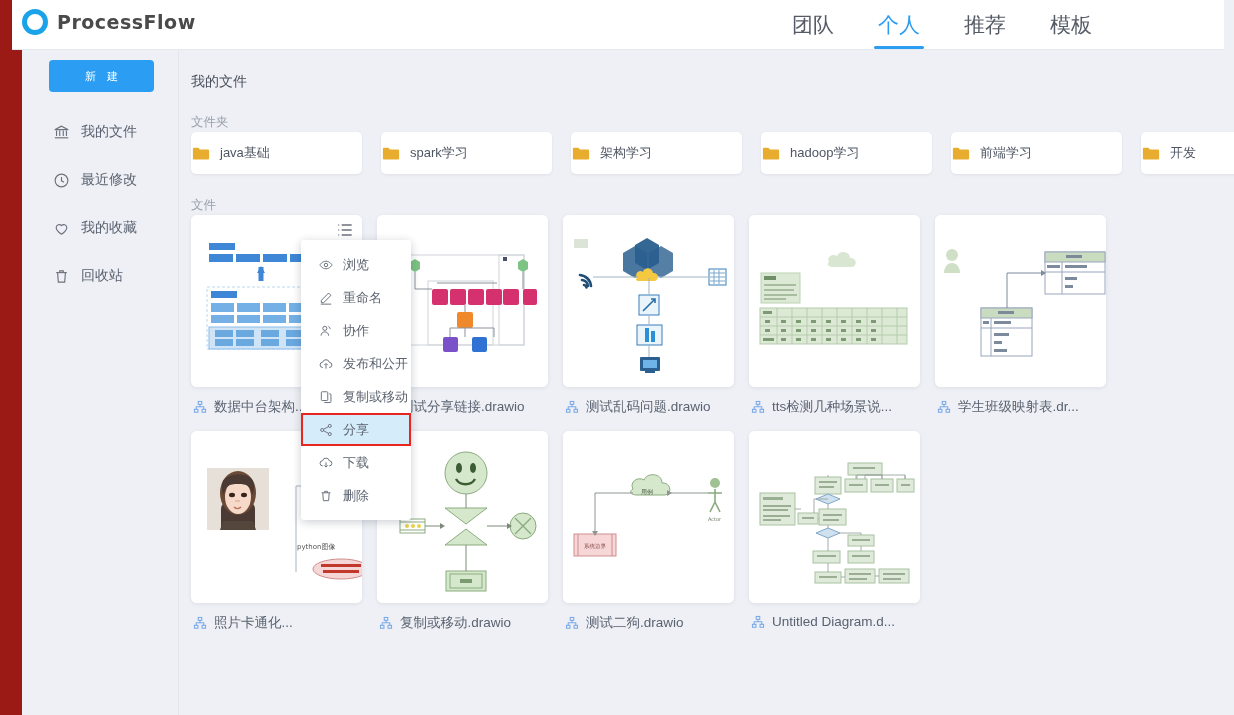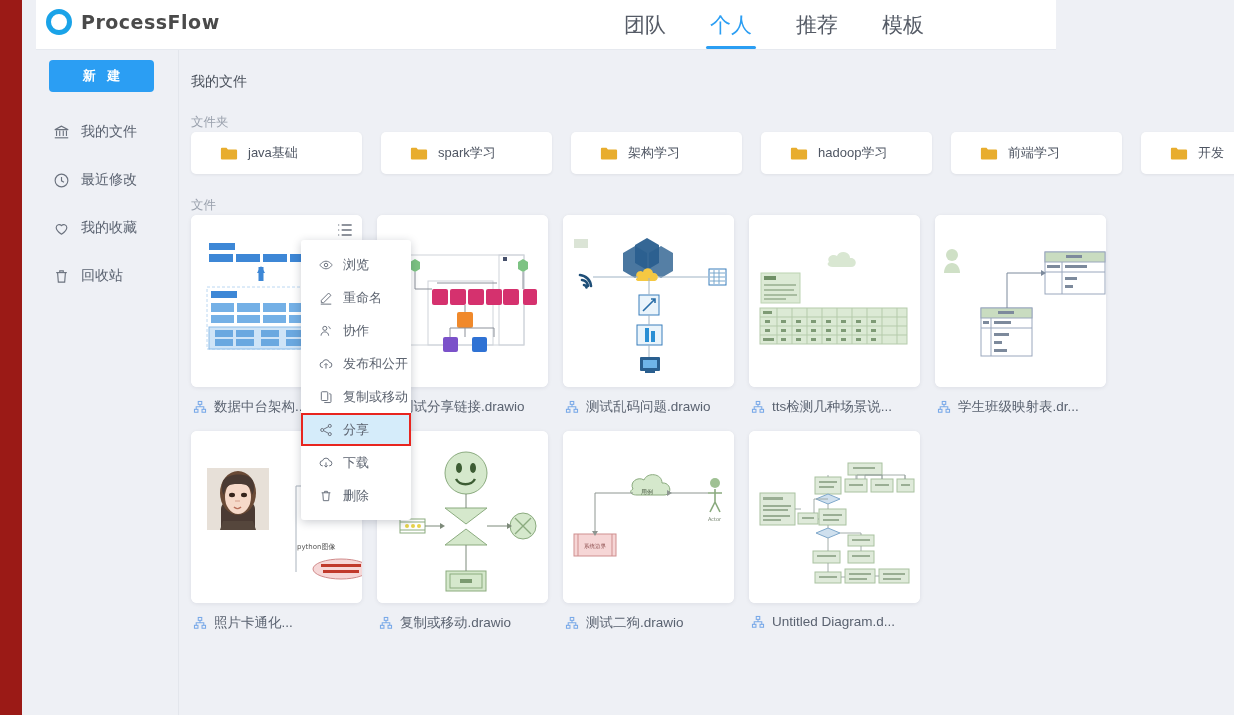--- a/index.html
+++ b/index.html
@@ -13,21 +13,21 @@
   #app { position: relative; width: 1234px; height: 715px; overflow: hidden; }
 
   
   .left-stripe {
     position: absolute; left: 0; top: 0; width: 22px; height: 715px;
     background: #9b1a16;
   }
 
   
   .header {
-    position: absolute; left: 36px; top: 0; width: 1020px; height: 50px;
+    position: absolute; left: 12px; top: 0; width: 1212px; height: 50px;
     background: #ffffff;
     border-bottom: 1px solid #e6e9ef;
   }
   .brand { position: absolute; left: 10px; top: 9px; display: flex; align-items: center; gap: 9px; }
   .brand-logo {
     width: 26px; height: 26px; border-radius: 50%;
     border: 5px solid #1aa3e8; background: #ffffff;
     box-sizing: border-box;
   }
   .brand-name {
@@ -47,23 +47,22 @@
   }
 
   
   .sidebar {
     position: absolute; left: 22px; top: 50px; width: 157px; height: 665px;
     background: #eef0f5; border-right: 1px solid #e3e6ec;
   }
   .new-btn {
     position: absolute; left: 27px; top: 10px; width: 105px; height: 32px;
     background: #2b9ef3; color: #fff; border: none; border-radius: 4px;
-    font-size: 13px; letter-spacing: 4px; text-indent: 4px; cursor: pointer;
+    font-size: 11px; letter-spacing: 4px; text-indent: 4px; cursor: pointer;
     font-family: "Liberation Sans", sans-serif;
-    font-weight: bold;
   }
   .side-list { position: absolute; left: 0; top: 58px; width: 157px; }
   .side-item {
     display: flex; align-items: center; gap: 11px;
     height: 48px; padding-left: 31px; cursor: pointer; color: #5a6270; font-size: 14px;
   }
   .side-icon { width: 17px; height: 17px; display: block; flex: 0 0 17px; color: #6b727e; }
 
   
   .main {
@@ -71,21 +70,21 @@
     background: #eef0f5; overflow: hidden;
   }
   .breadcrumb { position: absolute; left: 12px; top: 23px; font-size: 14px; color: #4a515c; }
   .section-label { position: absolute; left: 12px; font-size: 12.5px; color: #9aa1ad; }
   .label-folders { top: 64px; }
   .label-files { top: 147px; }
 
   .folder-row { position: absolute; left: 12px; top: 82px; display: flex; gap: 19px; }
   .folder-card {
     width: 171px; height: 42px; background: #fff; border-radius: 5px;
-    display: flex; align-items: center; gap: 10px; padding-left: 29px;
+    display: flex; align-items: center; gap: 10px; padding-left: 1px;
     box-shadow: 0 1px 3px rgba(22,30,47,0.07); cursor: pointer; flex: 0 0 171px;
   }
   .folder-icon { width: 18px; height: 15px; flex: 0 0 18px; }
   .folder-name { font-size: 13px; color: #4f5663; white-space: nowrap; }
 
   .file-grid { position: absolute; left: 12px; top: 165px; display: flex; flex-wrap: wrap; gap: 15px 15px; width: 1060px; }
   .file-cell { width: 171px; }
   .thumb {
     width: 171px; height: 172px; background: #fff; border-radius: 6px;
     box-shadow: 0 1px 4px rgba(22,30,47,0.08); overflow: hidden; position: relative;

